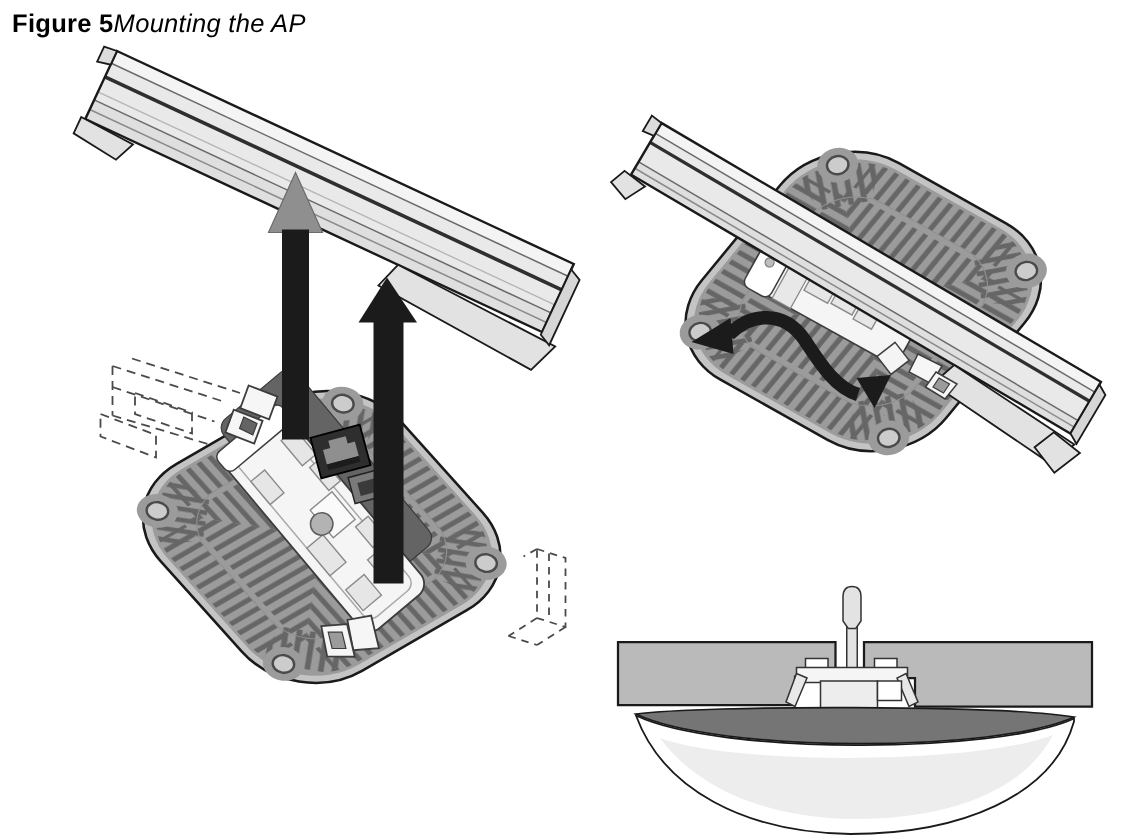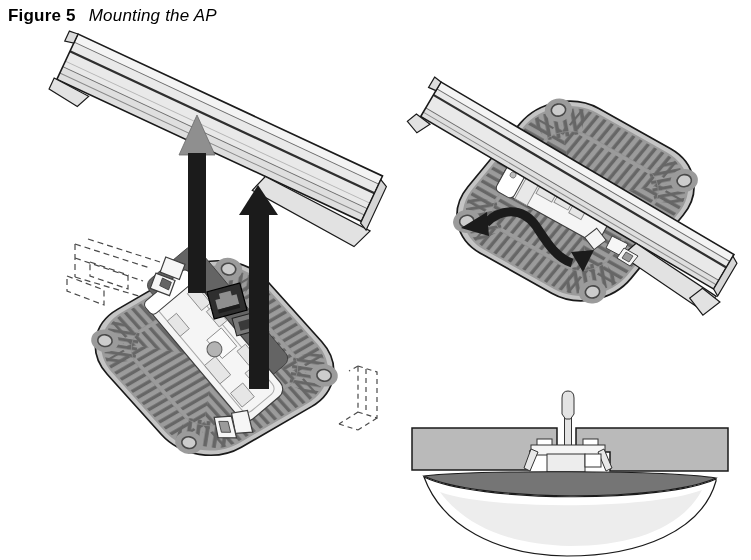--- a/index.html
+++ b/index.html
@@ -1,21 +1,21 @@
 <!DOCTYPE html>
 <html><head>
 <meta charset="utf-8">
 <style>
   html,body{margin:0;padding:0;background:#ffffff;}
   body{width:751px;height:560px;overflow:hidden;font-family:"Liberation Sans",sans-serif;}
   .canvas{position:relative;width:751px;height:560px;background:#ffffff;}
   .canvas > svg{position:absolute;left:0;top:0;}
   .title{position:absolute;top:6px;left:8px;font-size:17px;color:#000;white-space:nowrap;letter-spacing:.2px;}
   .fig-label{font-weight:bold;text-align:center;}
-  .fig-title{font-style:italic;margin-left:13px;}
+  .fig-title{font-style:italic;}
 </style>
 </head>
 <body>
 
 <div class="canvas">
 
 <svg width="751" height="560" viewBox="0 0 751 560">
   <defs>
     <clipPath id="apclip">
           <rect x="-89" y="-89" width="178" height="178" rx="48"></rect>

